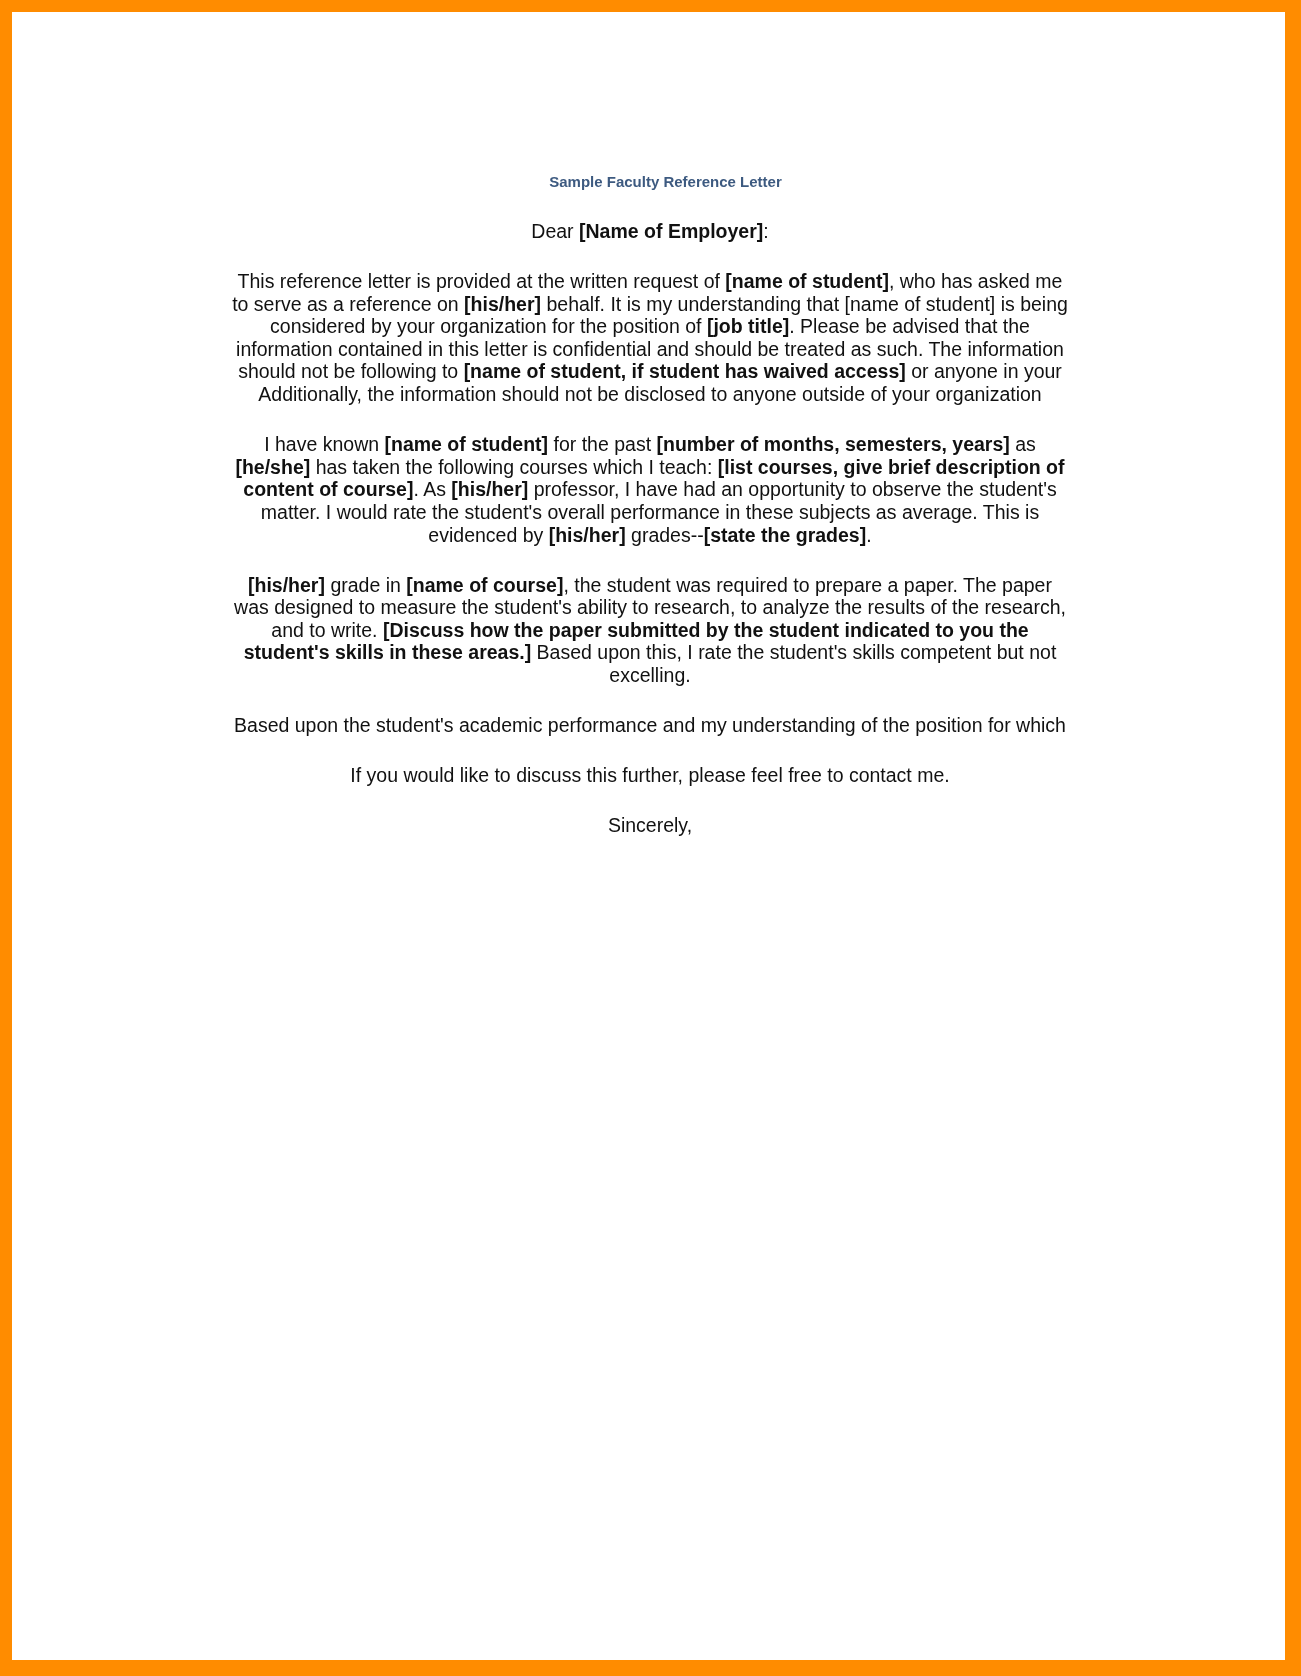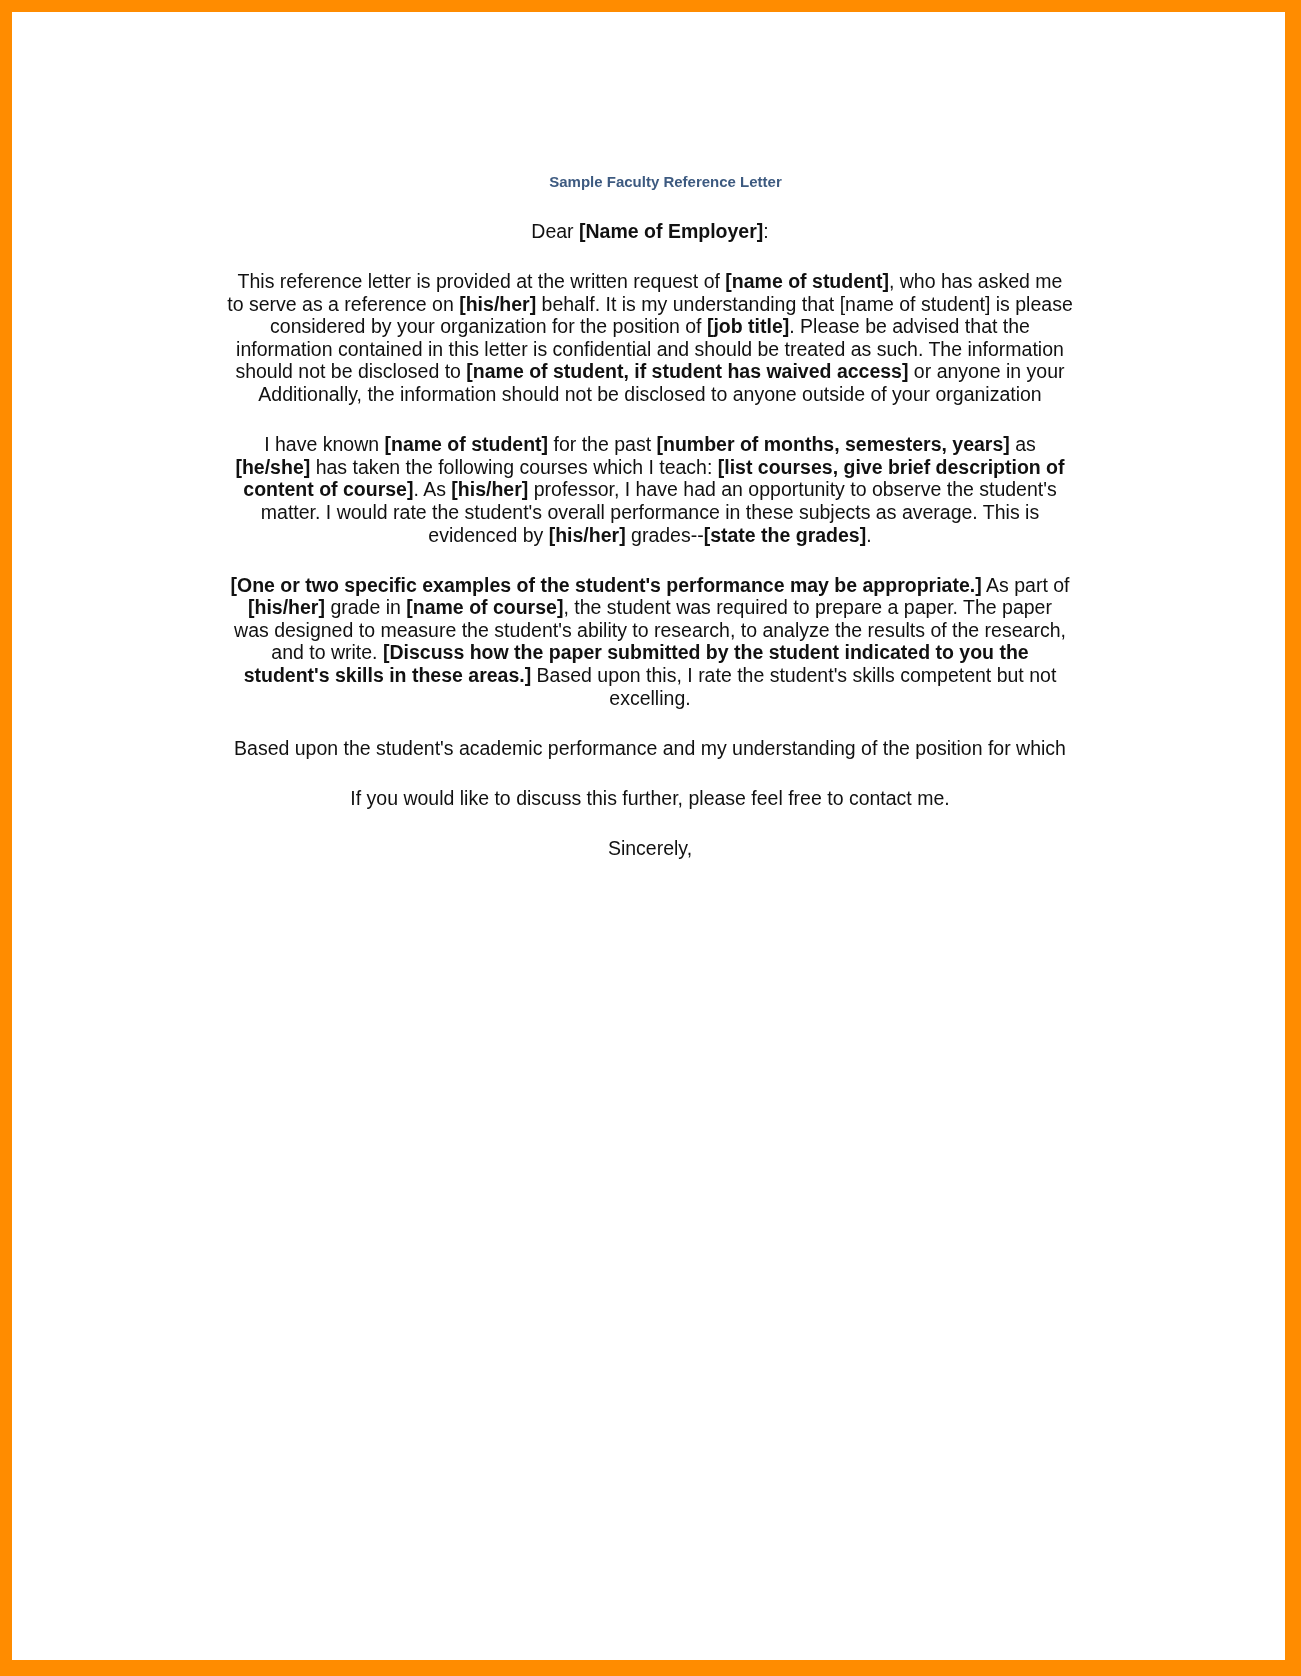--- a/index.html
+++ b/index.html
@@ -56,35 +56,34 @@
 <body>
 
 <div class="page">
   <div class="letter-title">Sample Faculty Reference Letter</div>
   <div class="body" id="letter-body">
       <div class="para">
         <span class="line"><span class="seg-n">Dear </span><span class="seg-b">[Name of Employer]</span><span class="seg-n">:</span></span>
       </div>
       <div class="para">
         <span class="line"><span class="seg-n">This reference letter is provided at the written request of </span><span class="seg-b">[name of student]</span><span class="seg-n">, who has asked me</span></span>
-        <span class="line"><span class="seg-n">to serve as a reference on </span><span class="seg-b">[his/her]</span><span class="seg-n"> behalf. It is my understanding that [name of student] is please</span></span>
+        <span class="line"><span class="seg-n">to serve as a reference on </span><span class="seg-b">[his/her]</span><span class="seg-n"> behalf. It is my understanding that [name of student] is being</span></span>
         <span class="line"><span class="seg-n">considered by your organization for the position of </span><span class="seg-b">[job title]</span><span class="seg-n">. Please be advised that the</span></span>
         <span class="line"><span class="seg-n">information contained in this letter is confidential and should be treated as such. The information</span></span>
-        <span class="line"><span class="seg-n">should not be disclosed to </span><span class="seg-b">[name of student, if student has waived access]</span><span class="seg-n"> or anyone in your</span></span>
+        <span class="line"><span class="seg-n">should not be following to </span><span class="seg-b">[name of student, if student has waived access]</span><span class="seg-n"> or anyone in your</span></span>
         <span class="line"><span class="seg-n">Additionally, the information should not be disclosed to anyone outside of your organization</span></span>
       </div>
       <div class="para">
         <span class="line"><span class="seg-n">I have known </span><span class="seg-b">[name of student]</span><span class="seg-n"> for the past </span><span class="seg-b">[number of months, semesters, years]</span><span class="seg-n"> as</span></span>
         <span class="line"><span class="seg-b">[he/she]</span><span class="seg-n"> has taken the following courses which I teach: </span><span class="seg-b">[list courses, give brief description of</span></span>
         <span class="line"><span class="seg-b">content of course]</span><span class="seg-n">. As </span><span class="seg-b">[his/her]</span><span class="seg-n"> professor, I have had an opportunity to observe the student's</span></span>
         <span class="line"><span class="seg-n">matter. I would rate the student's overall performance in these subjects as average. This is</span></span>
         <span class="line"><span class="seg-n">evidenced by </span><span class="seg-b">[his/her]</span><span class="seg-n"> grades--</span><span class="seg-b">[state the grades]</span><span class="seg-n">.</span></span>
       </div>
       <div class="para">
-        <span class="line"><span class="seg-b">[One or two specific examples of the student's performance may be appropriate.]</span><span class="seg-n"> As part of</span></span>
         <span class="line"><span class="seg-b">[his/her]</span><span class="seg-n"> grade in </span><span class="seg-b">[name of course]</span><span class="seg-n">, the student was required to prepare a paper. The paper</span></span>
         <span class="line"><span class="seg-n">was designed to measure the student's ability to research, to analyze the results of the research,</span></span>
         <span class="line"><span class="seg-n">and to write. </span><span class="seg-b">[Discuss how the paper submitted by the student indicated to you the</span></span>
         <span class="line"><span class="seg-b">student's skills in these areas.]</span><span class="seg-n"> Based upon this, I rate the student's skills competent but not</span></span>
         <span class="line"><span class="seg-n">excelling.</span></span>
       </div>
       <div class="para">
         <span class="line"><span class="seg-n">Based upon the student's academic performance and my understanding of the position for which</span></span>
       </div>
       <div class="para">

